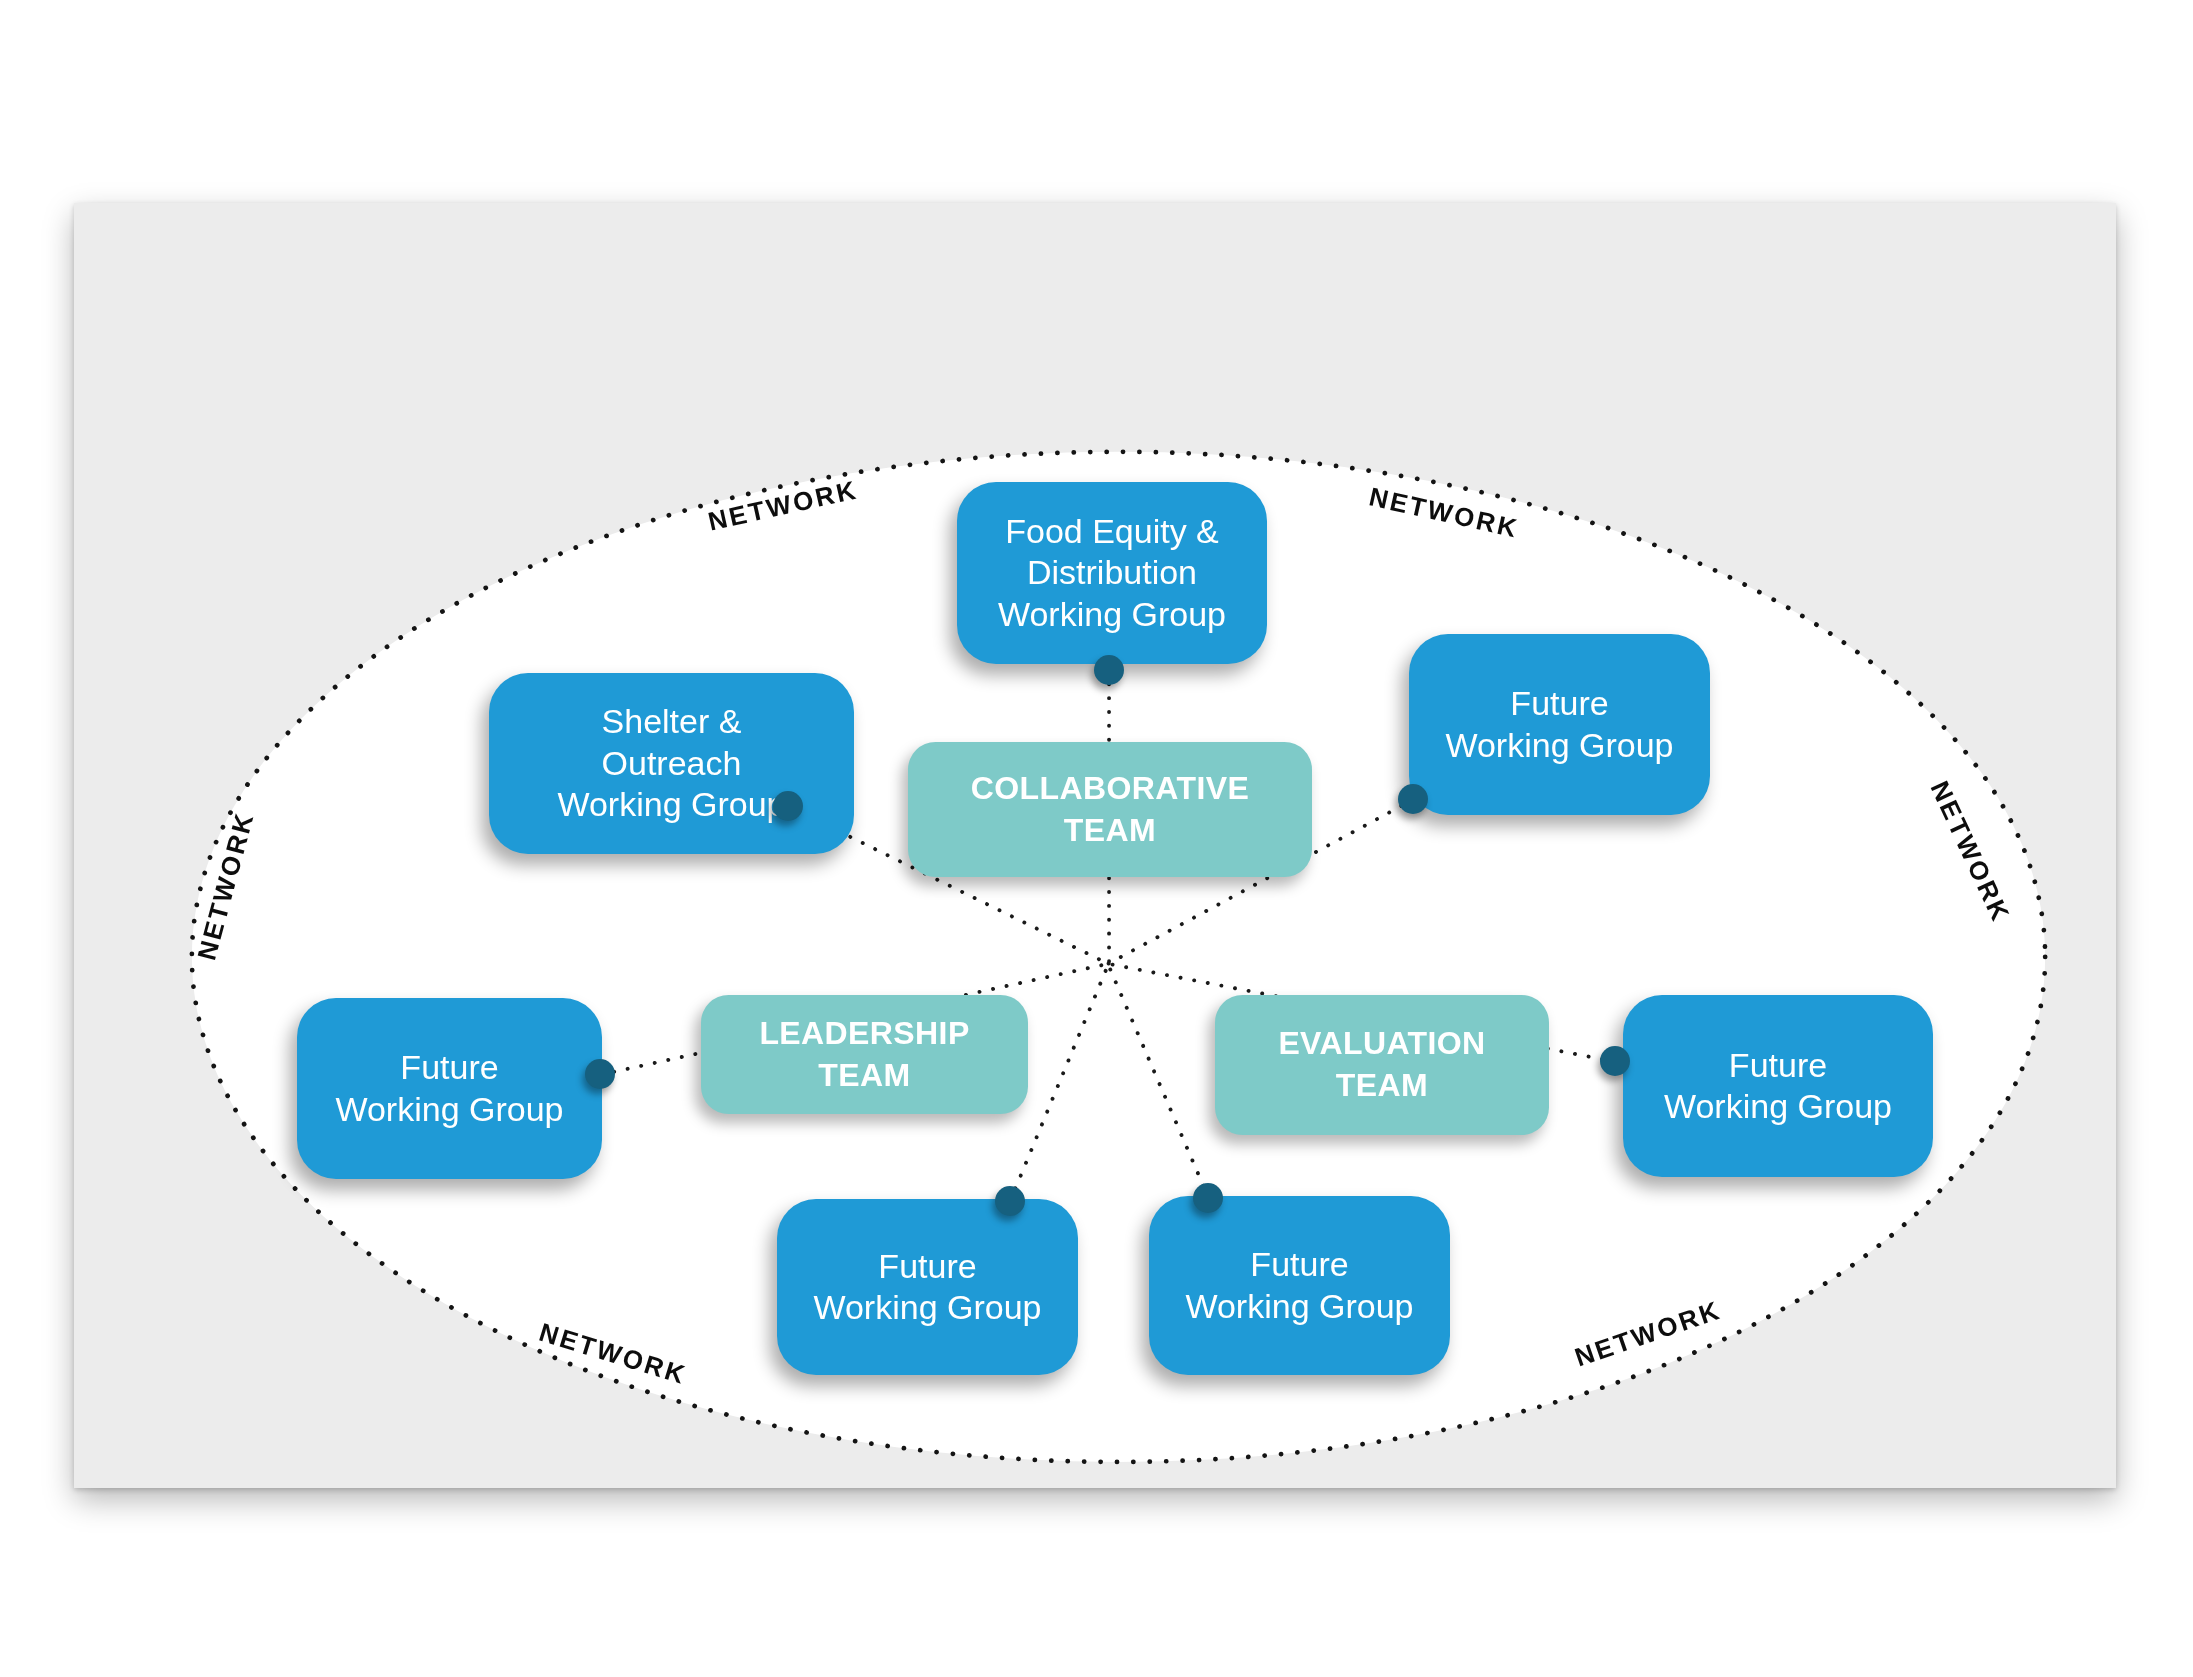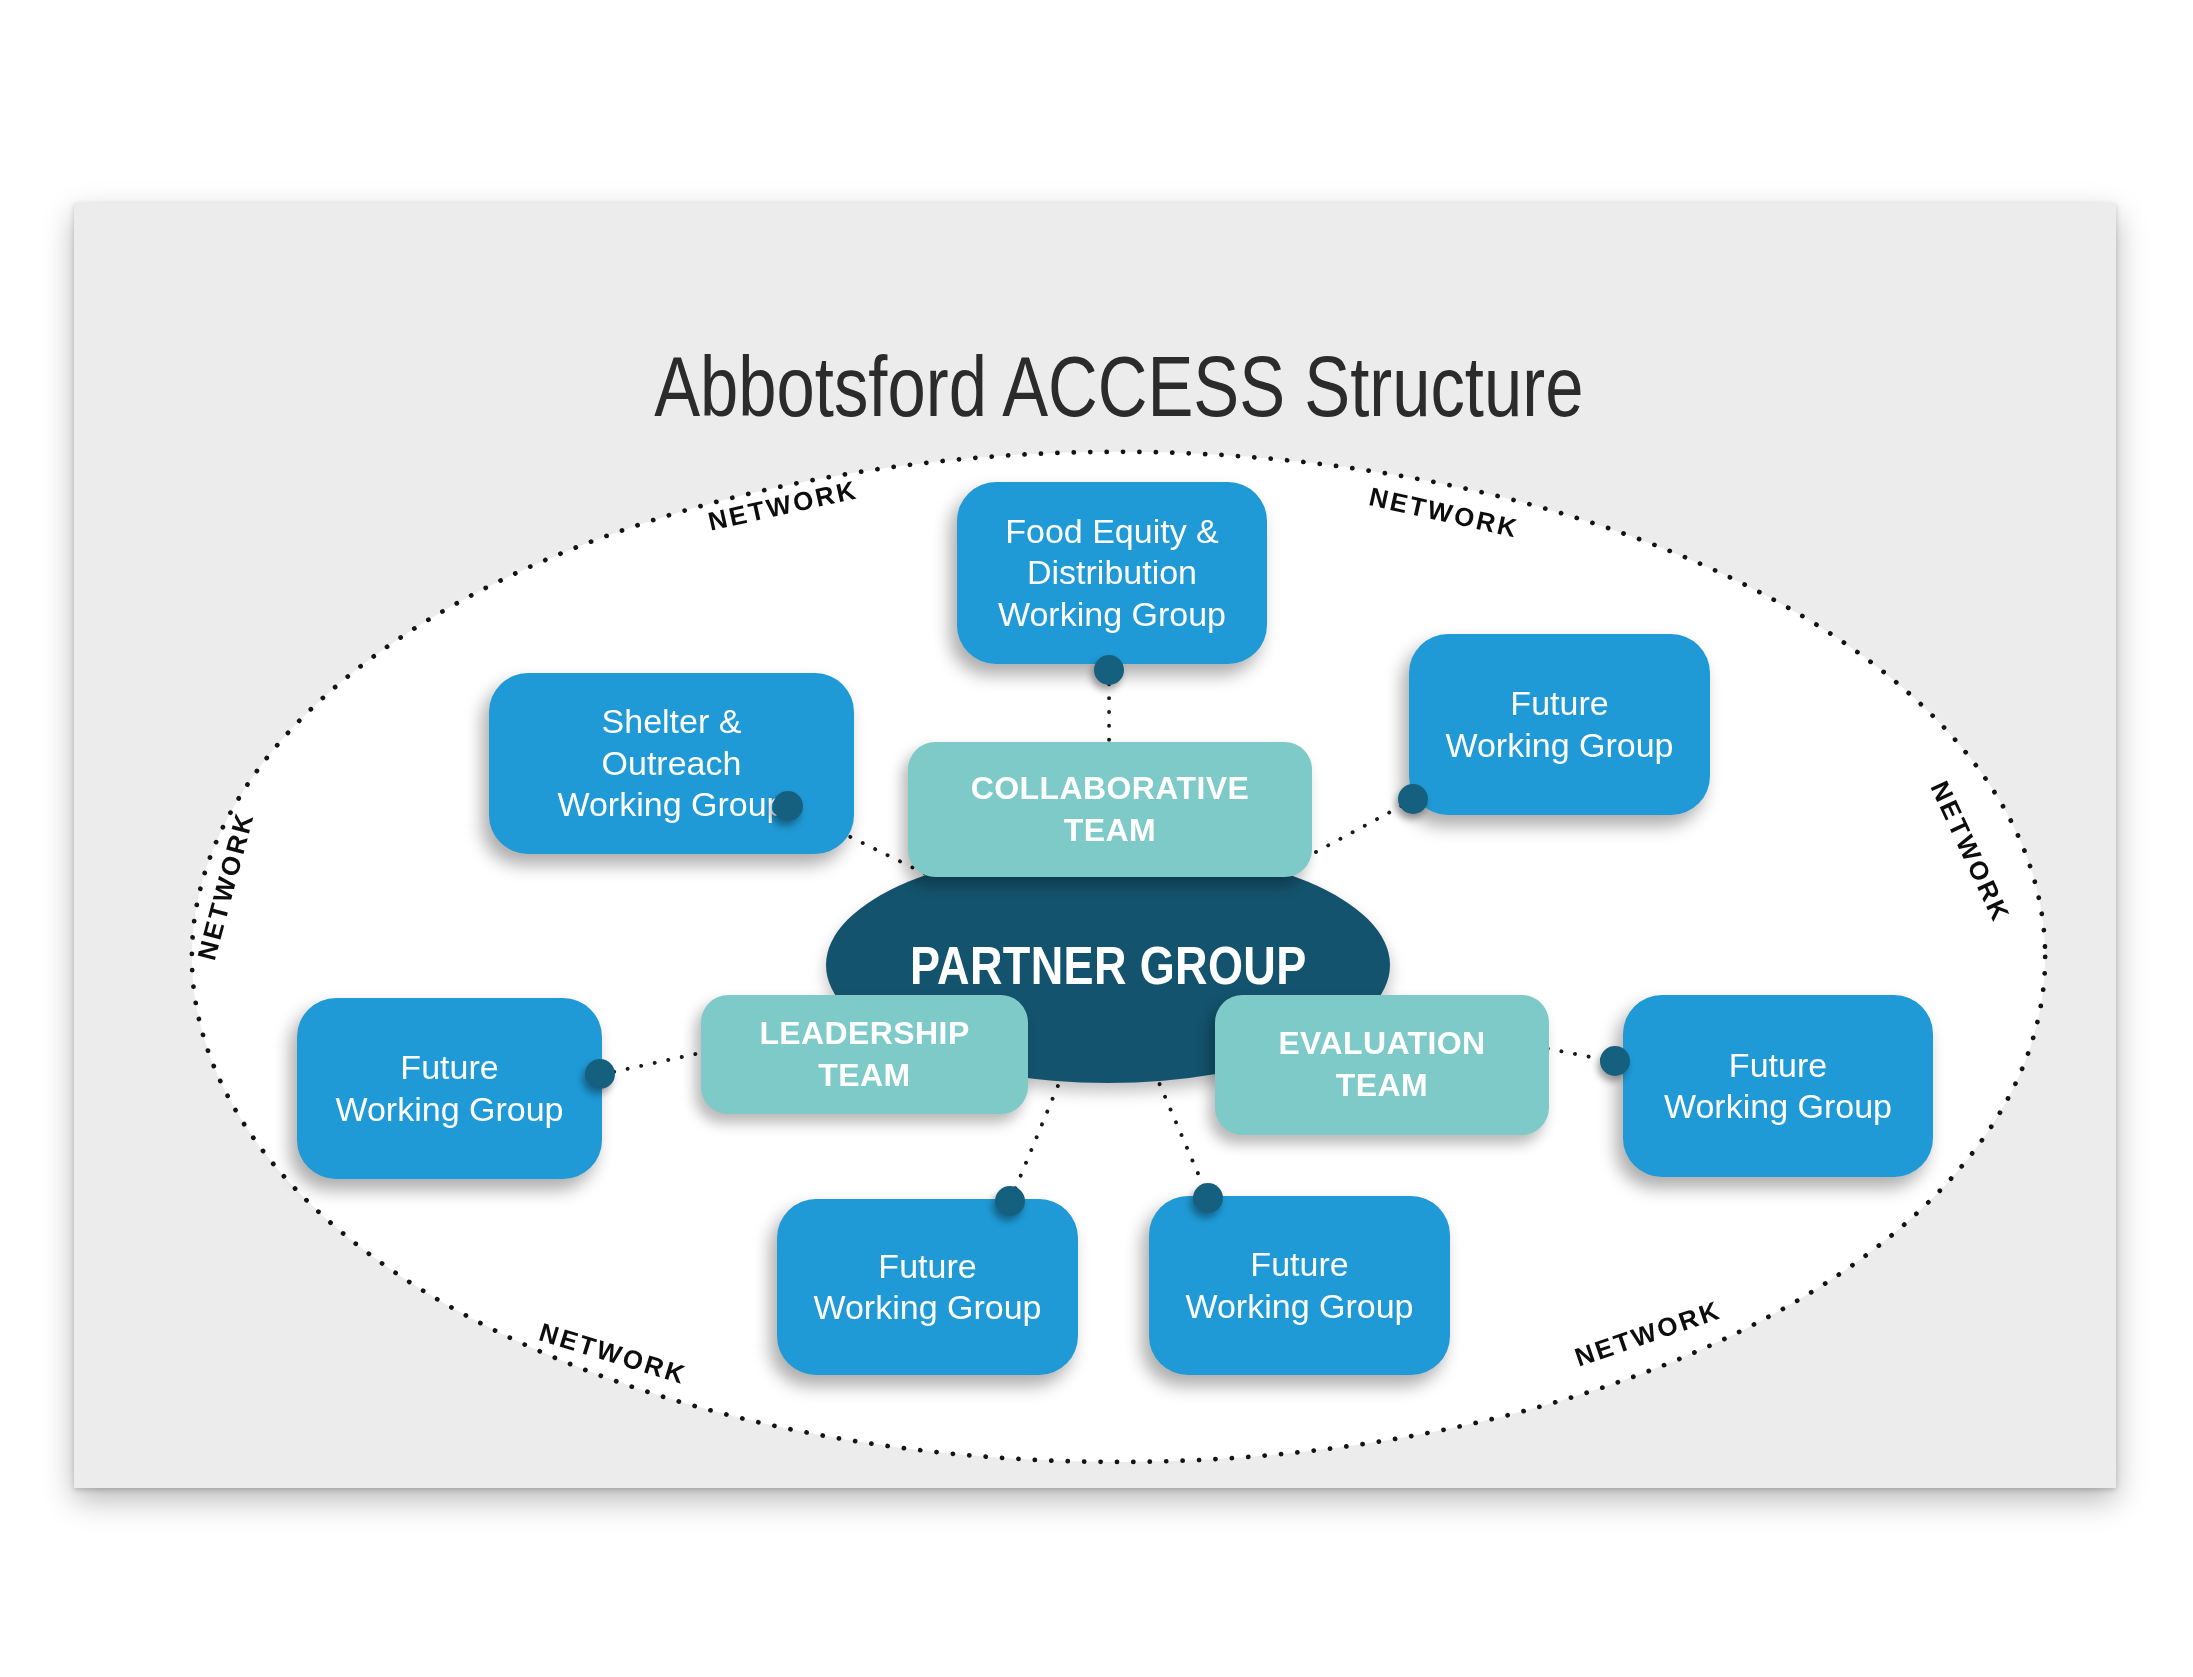--- a/index.html
+++ b/index.html
@@ -45,27 +45,21 @@
       <line x1="1289" y1="779" x2="1289" y2="1120"></line>
       <line x1="916" y1="937" x2="1288" y2="1120"></line>
       <line x1="1643" y1="929" x2="1288" y2="1120"></line>
       <line x1="698" y1="1249" x2="1288" y2="1120"></line>
       <line x1="1878" y1="1234" x2="1288" y2="1120"></line>
       <line x1="1174" y1="1396" x2="1288" y2="1121"></line>
       <line x1="1405" y1="1393" x2="1288" y2="1121"></line>
     </g>
   </svg>
 
-  <div class="heading-wrap" id="title">
-    <span>Abbotsford ACCESS Structure</span>
-  </div>
 
-  <div id="partner-ellipse">
-    <span>PARTNER GROUP</span>
-  </div>
 
   <div class="teal-box" style="left:908px;top:742px;width:404px;height:135px;">COLLABORATIVE
 TEAM</div>
   <div class="teal-box" style="left:701px;top:995px;width:327px;height:119px;">LEADERSHIP
 TEAM</div>
   <div class="teal-box" style="left:1215px;top:995px;width:334px;height:140px;">EVALUATION
 TEAM</div>
 
   <div class="blue-box" style="left:957px;top:482px;width:310px;height:182px;">Food Equity &amp;
 Distribution

